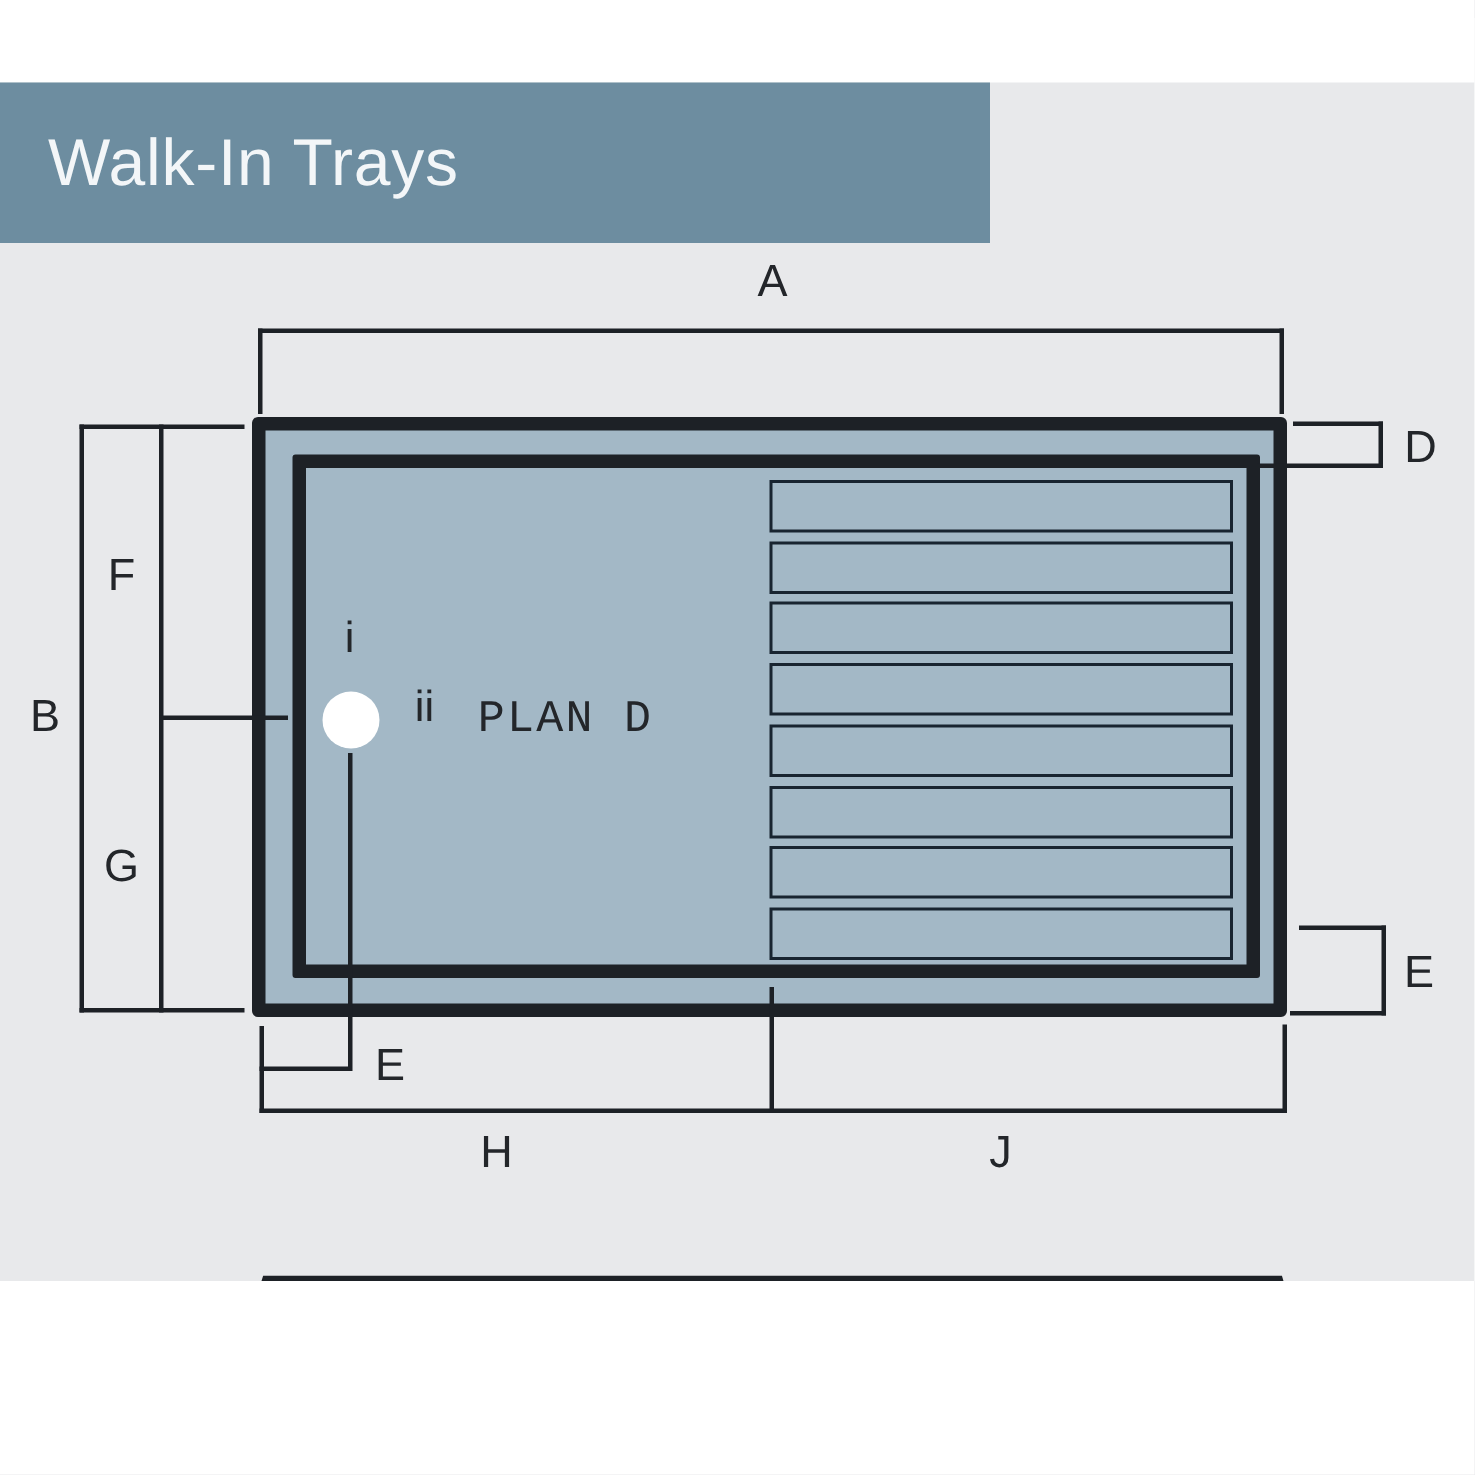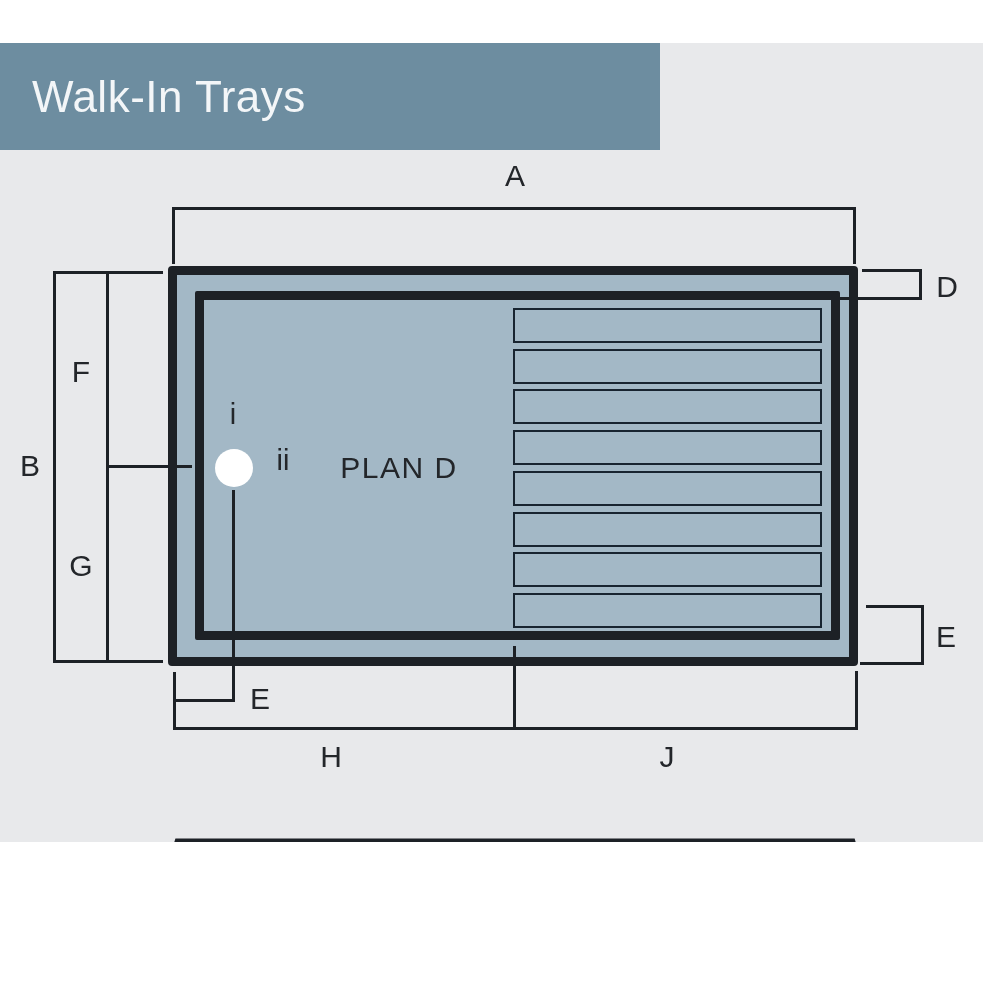--- a/index.html
+++ b/index.html
@@ -11,20 +11,21 @@
     --line:#1D2126;
     --slat-line:#182430;
     --label-text:#23262A;
     --drain-fill:#FFFFFF;
   }
   html,body{margin:0;padding:0;}
   body{background:#fff;font-family:"Liberation Sans", sans-serif;}
   .stage{
     position:relative;width:983px;height:842px;background:var(--page-bg);
     overflow:hidden;
+    margin-top:12px;
   }
   .panel{position:absolute;left:0;top:43px;width:983px;height:894px;background:var(--panel-bg);}
   .header{
     position:absolute;left:0;top:43px;width:660px;height:107px;
     background:var(--header-bg);display:flex;align-items:center;
   }
   .header-title{
     color:var(--header-text);font-size:44px;font-weight:300;
     letter-spacing:0.5px;padding-left:32px;line-height:1;
   }
@@ -132,15 +133,15 @@
   <div class="dim-label" style="left:81px;top:566px;">G</div>
   <div class="dim-label" style="left:947px;top:287px;">D</div>
   <div class="dim-label" style="left:946px;top:637px;">E</div>
   <div class="dim-label" style="left:260px;top:699px;">E</div>
   <div class="dim-label" style="left:331px;top:757px;">H</div>
   <div class="dim-label" style="left:667px;top:757px;">J</div>
   <div class="dim-label" style="left:948px;top:867px;">C</div>
 
   <div class="marker-label" style="left:233px;top:414px;">i</div>
   <div class="marker-label" style="left:283px;top:460px;">ii</div>
-  <div class="plan-label" style="left:399px;top:468px;">PLAN D</div>
+  <div class="plan-label" style="left:377px;top:468px;font-family:Liberation Mono, monospace;">PLAN D</div>
 
 </div>
 
 </body></html>

